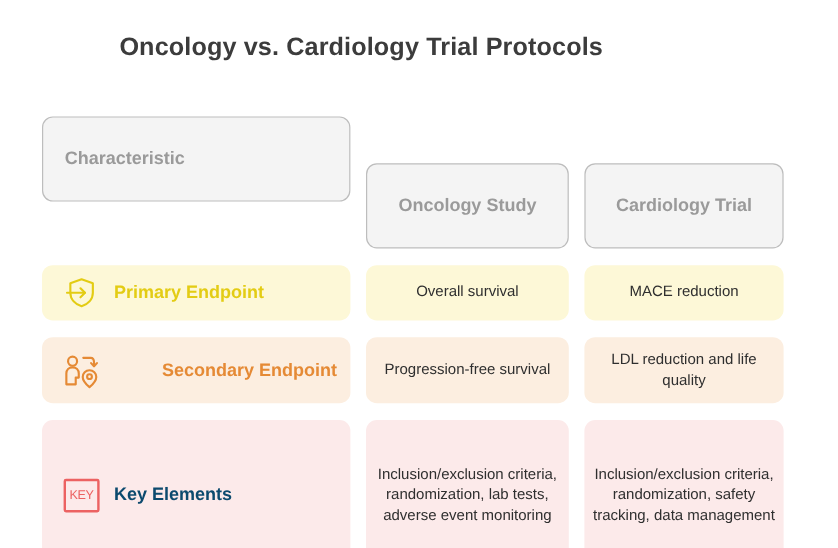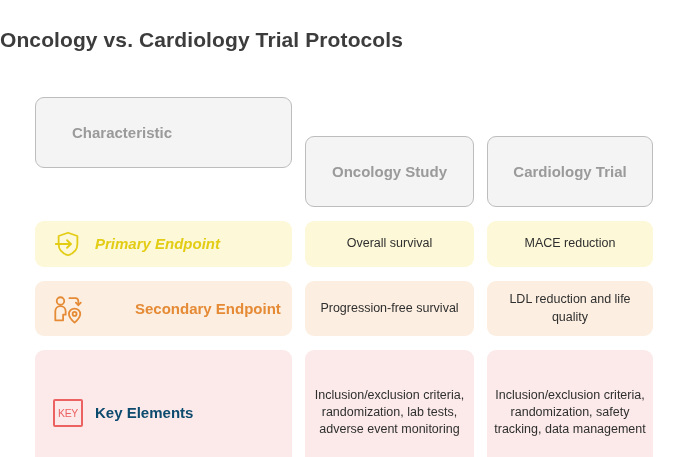--- a/index.html
+++ b/index.html
@@ -14,21 +14,21 @@
     position: relative;
     width: 698px;
     height: 457px;
     background: #ffffff;
   }
   .title {
     position: absolute;
     left: 0;
     top: 28px;
     width: 602px;
-    text-align: left;
+    text-align: center;
     font-size: 21px;
     font-weight: bold;
     color: #3c3c3c;
     letter-spacing: 0.1px;
   }
   .table {
     position: absolute;
     left: 35px;
     top: 97px;
     width: 618px;
@@ -48,21 +48,21 @@
     border: 1px solid #bdbdbd;
     border-radius: 9px;
     height: 71px;
     display: flex;
     align-items: center;
     font-size: 15px;
     font-weight: bold;
     color: #9a9a9a;
     line-height: 1.28;
   }
-  .hdr-cell.left { justify-content: flex-start; padding-left: 36px; text-align: left; }
+  .hdr-cell.left { justify-content: flex-start; padding-left: 18px; text-align: left; }
   .hdr-cell.center { justify-content: center; text-align: center; padding: 0 24px; margin-top: 39px; }
 
   .label-cell {
     border-radius: 9px;
     display: flex;
     align-items: center;
     padding-left: 17px;
     gap: 11px;
   }
   .label-text {
@@ -77,21 +77,21 @@
     justify-content: center;
     text-align: center;
     padding: 6px 4px;
     font-size: 12.5px;
     color: #2f2f2f;
     line-height: 1.38;
   }
 
   
   .r1 .label-cell, .r1 .data-cell { background: #fdf8d7; }
-  .r1 .label-text { color: #e3cc14; font-style: italic; }
+  .r1 .label-text { color: #e3cc14; }
   .r2 .label-cell, .r2 .data-cell { background: #fceee0; }
   .r2 .label-text { color: #e58a35; margin-left: 40px; }
   .r3 .label-cell, .r3 .data-cell { background: #fceaea; }
   .r3 .label-text { color: #0c4a6e; }
 
   .r1 .label-cell, .r1 .data-cell { height: 46px; }
   .r2 .label-cell, .r2 .data-cell { height: 55px; }
   .r3 .label-cell, .r3 .data-cell { height: 125px; }
 
   .icon {

